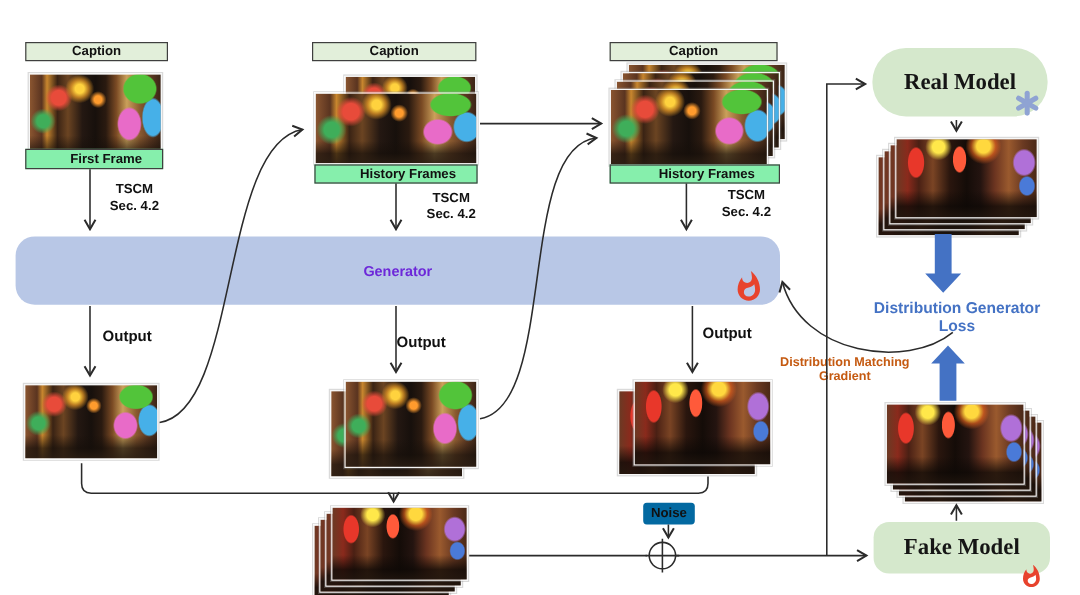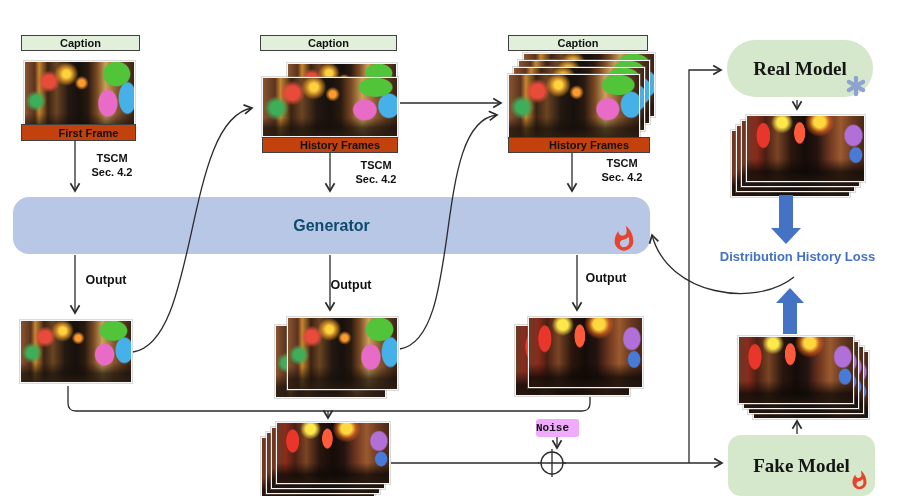--- a/index.html
+++ b/index.html
@@ -2,28 +2,28 @@
 <html><head>
 <meta charset="utf-8">
 <style>
   html,body{margin:0;padding:0;background:#fff;}
   #canvas{position:relative;width:900px;height:496px;background:#fff;overflow:hidden;
           font-family:"Liberation Sans",sans-serif;margin-top:20px;}
   .abs{position:absolute;}
   
   .cap{background:#E2EFDA;border:1.5px solid #3f3f3f;display:flex;align-items:center;justify-content:center;
        font-weight:bold;font-size:11px;color:#111;box-sizing:border-box;}
-  .flabel{background:#c2410c;border:1.5px solid #3f3f3f;display:flex;align-items:center;justify-content:center;
+  .flabel{background:#86efac;border:1.5px solid #3f3f3f;display:flex;align-items:center;justify-content:center;
        font-weight:bold;font-size:11px;color:#111;box-sizing:border-box;z-index:6;padding-left:20px;}
   .genbar{background:#B8C7E6;border-radius:16px;display:flex;align-items:center;justify-content:center;
-       font-weight:bold;font-size:16px;color:#0c4a6e;}
+       font-weight:bold;font-size:12px;color:#6d28d9;}
   .model{background:#D5E8CC;border-radius:13px;display:flex;align-items:center;justify-content:center;
        font-family:"Liberation Serif",serif;font-weight:bold;font-size:19px;color:#151515;}
-  .noise{background:#f0abfc;border-radius:3px;display:flex;align-items:center;
-       font-family:Liberation Mono, monospace;font-weight:bold;font-size:11px;color:#111;}
+  .noise{background:#0369a1;border-radius:3px;display:flex;align-items:center;justify-content:center;
+       font-family:Liberation Sans, sans-serif;font-weight:bold;font-size:11px;color:#111;}
   .lbl{font-weight:bold;color:#111;text-align:center;}
   
   .ph{box-sizing:border-box;border:1px solid #f6f6f6;box-shadow:0 0 0 1px rgba(150,150,150,.35);}
   .ph-b{background:
     radial-gradient(circle at 38% 16%, #ffd23e 0 4%, rgba(255,170,40,.65) 8%, transparent 13%),
     radial-gradient(circle at 52% 28%, #ff9b2d 0 4%, transparent 9%),
     radial-gradient(circle at 22% 26%, #e84b3a 0 6%, transparent 11%),
     radial-gradient(circle at 10% 52%, #3fae5a 0 5%, transparent 10%),
     radial-gradient(ellipse 20% 26% at 84% 16%, #52c43a 0 60%, transparent 66%),
     radial-gradient(ellipse 13% 34% at 94% 48%, #46b0e8 0 58%, transparent 66%),
@@ -125,28 +125,30 @@
       <line x1="4.2" y1="16.5" x2="19.8" y2="7.5"></line>
     </g>
   </svg>
 
   <div class="abs ph ph-d" style="left:731px;top:110px;width:119px;height:67px;"></div>
   <div class="abs ph ph-d" style="left:736px;top:105px;width:119px;height:67px;"></div>
   <div class="abs ph ph-d" style="left:741px;top:100px;width:119px;height:67px;"></div>
   <div class="abs ph ph-d" style="left:746px;top:95px;width:119px;height:67px;z-index:5;"></div>
 
   <div class="abs lbl" style="left:715px;top:229px;width:165px;font-size:13px;color:#4472C4;">
-    <span>Distribution History Loss</span></div>
+    <span>Distribution Generator Loss</span></div>
+  <div class="abs lbl" style="left:628px;top:276px;width:152px;font-size:10.5px;color:#C55A11;">
+    <span>Distribution Matching Gradient</span></div>
 
   <div class="abs ph ph-d" style="left:753px;top:331px;width:116px;height:68px;"></div>
   <div class="abs ph ph-d" style="left:748px;top:326px;width:116px;height:68px;"></div>
   <div class="abs ph ph-d" style="left:743px;top:321px;width:116px;height:68px;"></div>
   <div class="abs ph ph-d" style="left:738px;top:316px;width:116px;height:68px;z-index:5;"></div>
 
-  <div class="abs model" style="left:728px;top:415px;width:147px;height:61px;">
+  <div class="abs model" style="left:728px;top:415px;width:147px;height:43px;">
     <span>Fake Model</span>
   </div>
   <svg class="abs icon" style="left:849px;top:450px;" width="21" height="21" viewBox="0 0 24 24">
     <path fill="#E8432D" d="M13.5.67s.74 2.65.74 4.8c0 2.06-1.35 3.73-3.41 3.73-2.07 0-3.63-1.67-3.63-3.73l.03-.36C5.21 7.51 4 10.62 4 14c0 4.42 3.58 8 8 8s8-3.58 8-8C20 8.61 17.41 3.8 13.5.67zM11.71 19c-1.78 0-3.22-1.4-3.22-3.14 0-1.62 1.05-2.76 2.81-3.12 1.77-.36 3.6-1.21 4.62-2.58.39 1.29.59 2.65.59 4.04 0 2.65-2.15 4.8-4.8 4.8z"></path>
   </svg>
 
   <svg class="overlay" width="900" height="496" viewBox="0 0 900 496">
     <defs>
       <marker id="a" markerWidth="10" markerHeight="10" refX="7" refY="4.5" orient="auto">
         <path d="M1,1 L7,4.5 L1,8" fill="none" stroke="#2b2b2b" stroke-width="1.3"></path>

